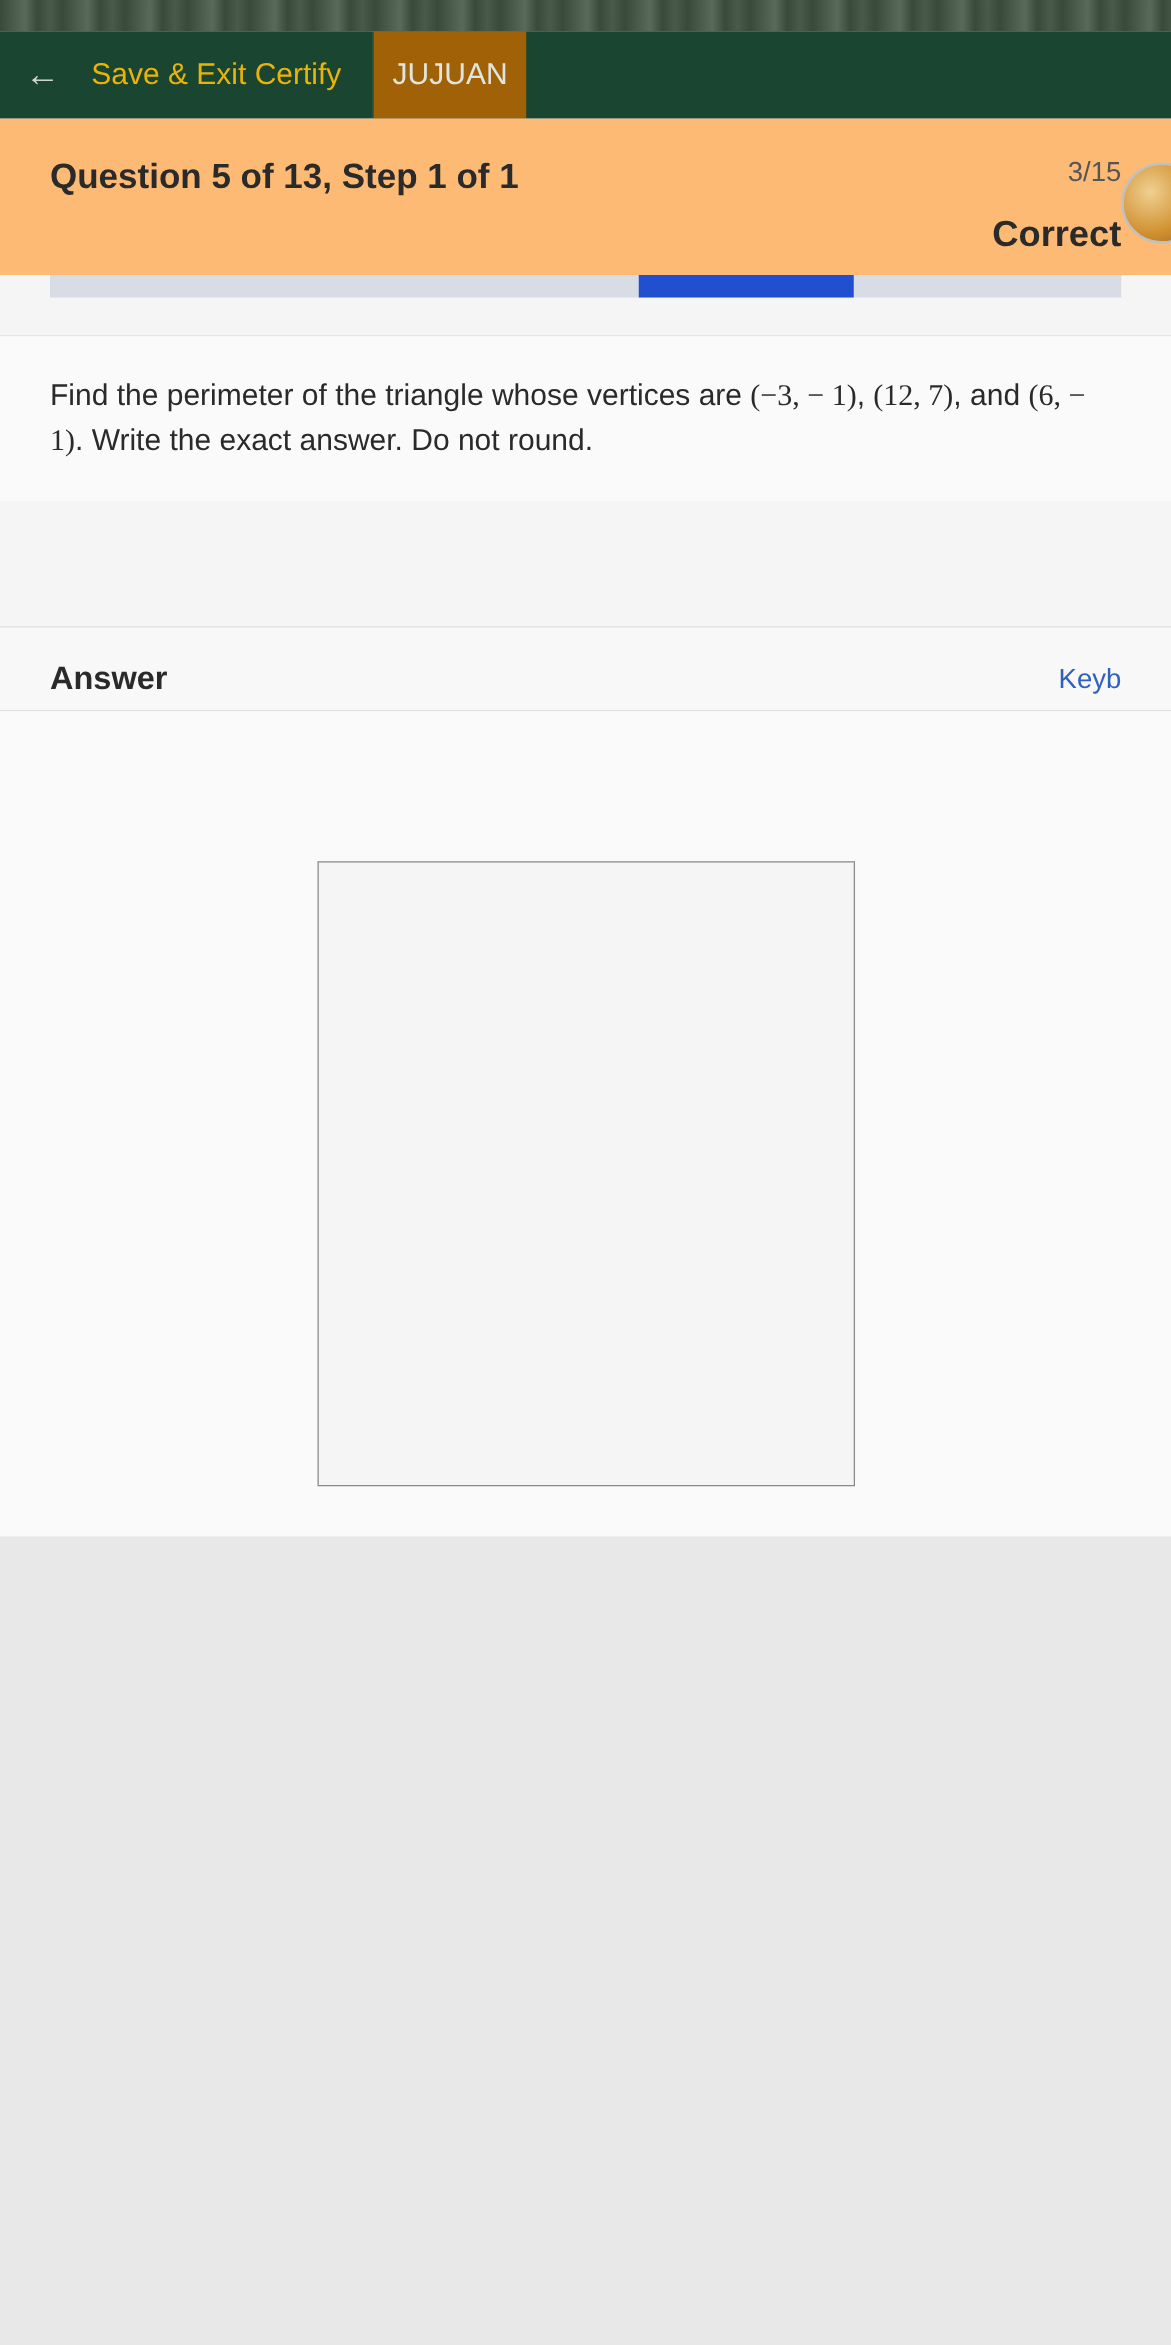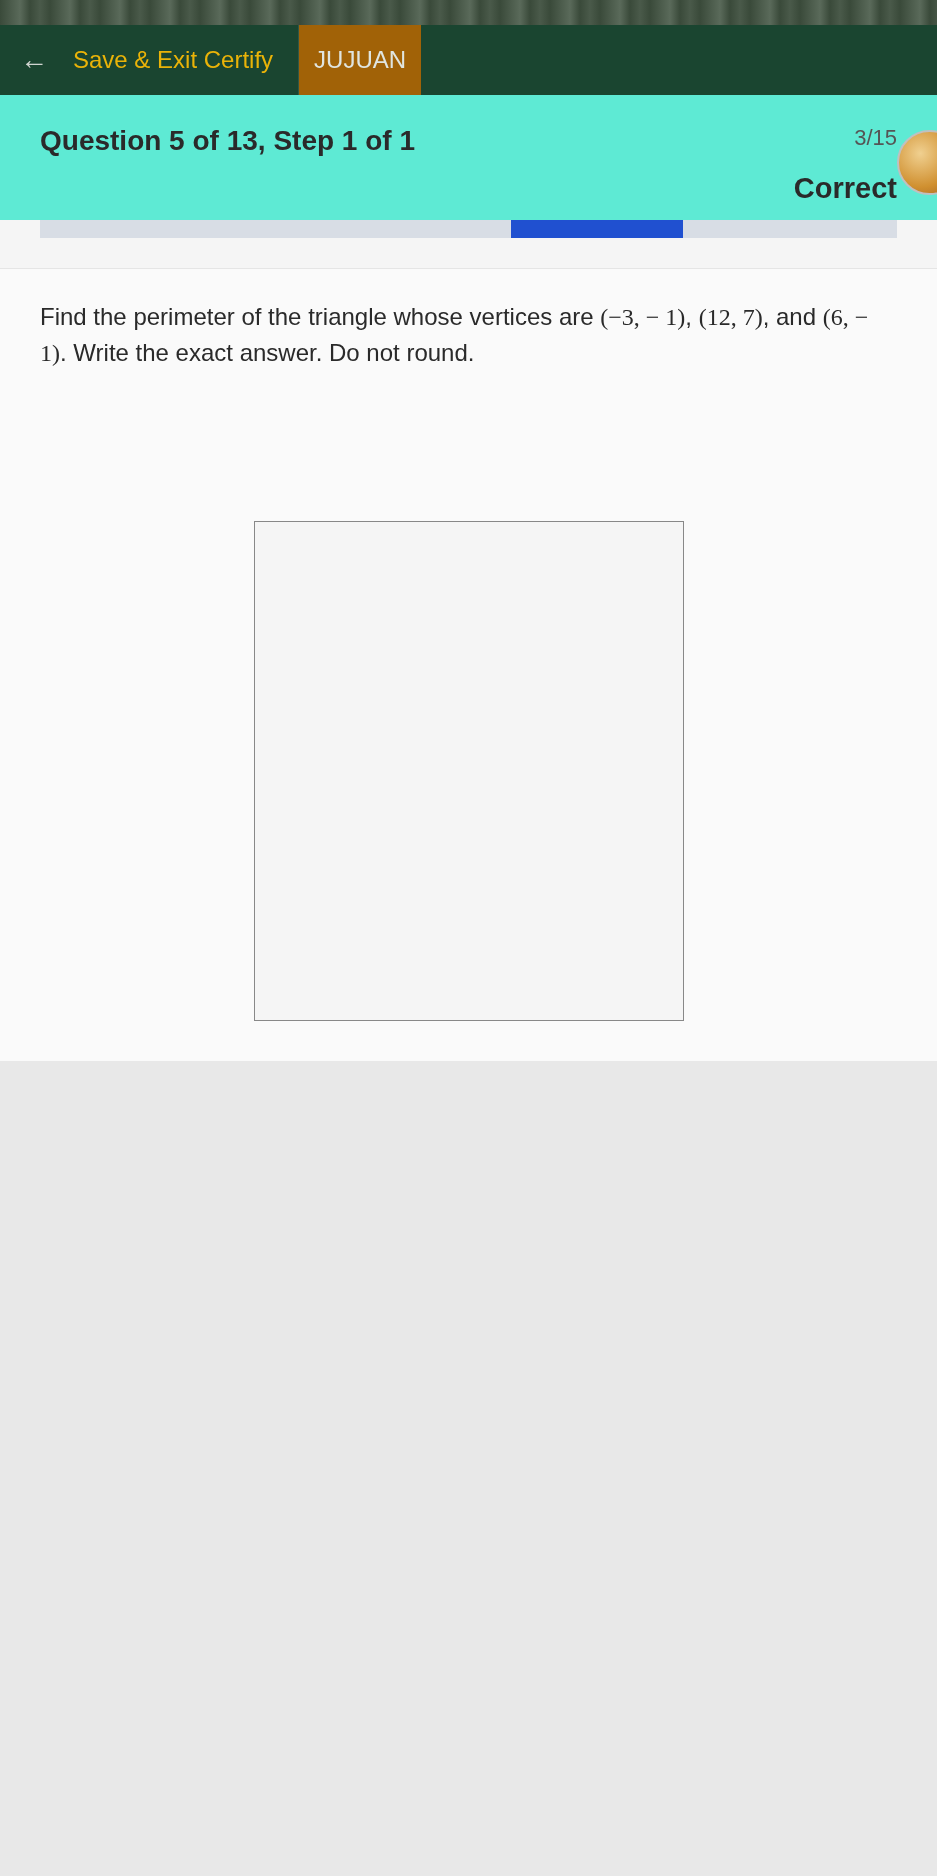--- a/index.html
+++ b/index.html
@@ -59,21 +59,21 @@
     .content-area {
       background: #f5f5f5;
       padding: 0;
       position: relative;
     }
     .question-header {
       display: flex;
       justify-content: space-between;
       align-items: flex-start;
       padding: 30px 40px 15px 40px;
-      background: #5eead4;
+      background: #fdba74;
     }
     .question-title {
       font-size: 28px;
       font-weight: 600;
       color: #2a2a2a;
     }
     .score-section {
       text-align: right;
     }
     .score-count {
@@ -176,17 +176,21 @@
   </div>
 
   <div class="progress-bar">
     <div class="progress-fill"></div>
   </div>
 
   <div class="question-text">
     <span>Find the perimeter of the triangle whose vertices are </span><span class="math-num">(−3, − 1)</span><span>, </span><span class="math-num">(12, 7)</span><span>, and </span><span class="math-num">(6, − 1)</span><span>. Write the exact answer. Do not round.</span>
   </div>
 
+  <div class="answer-section">
+    <div class="answer-label">Answer</div>
+    <div class="keyboard-link">Keyb</div>
+  </div>
 
   <div class="answer-box-container">
     <div class="answer-box"></div>
   </div>
 </div>
 
 </body></html>

